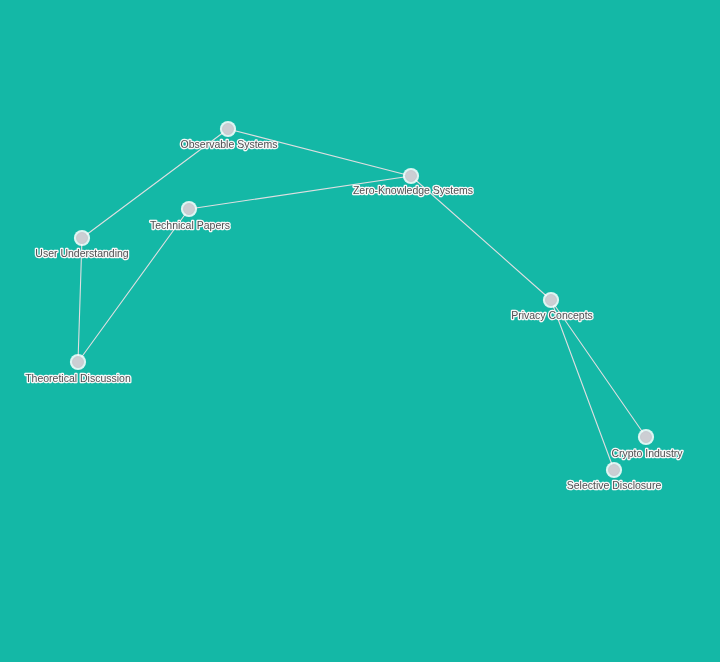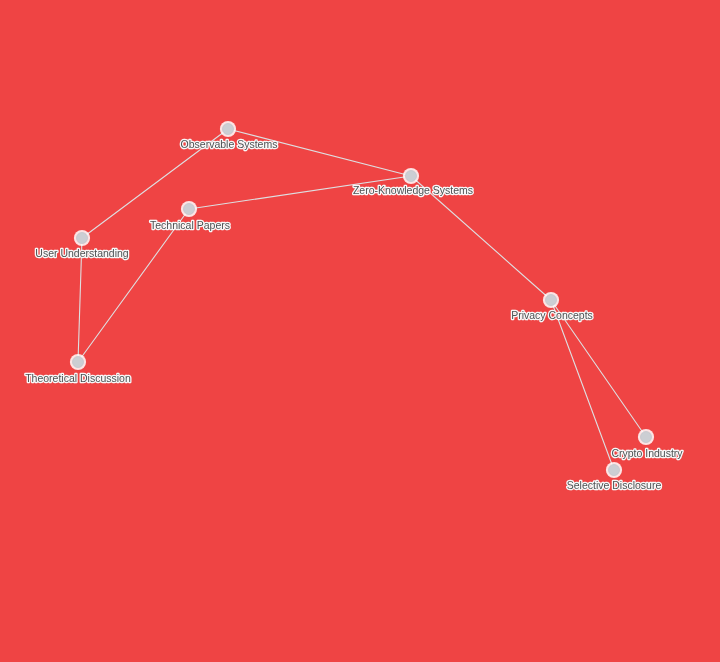--- a/index.html
+++ b/index.html
@@ -10,21 +10,21 @@
     width: 720px;
     height: 662px;
     background: #f8f8f8;
     font-family: "Liberation Sans", sans-serif;
     overflow: hidden;
   }
   #graph-canvas {
     position: relative;
     width: 720px;
     height: 662px;
-    background: #ef4444;
+    background: #14b8a6;
   }
   #graph-svg {
     position: absolute;
     top: 0;
     left: 0;
     width: 720px;
     height: 662px;
     display: block;
   }
   .graph-edge {

